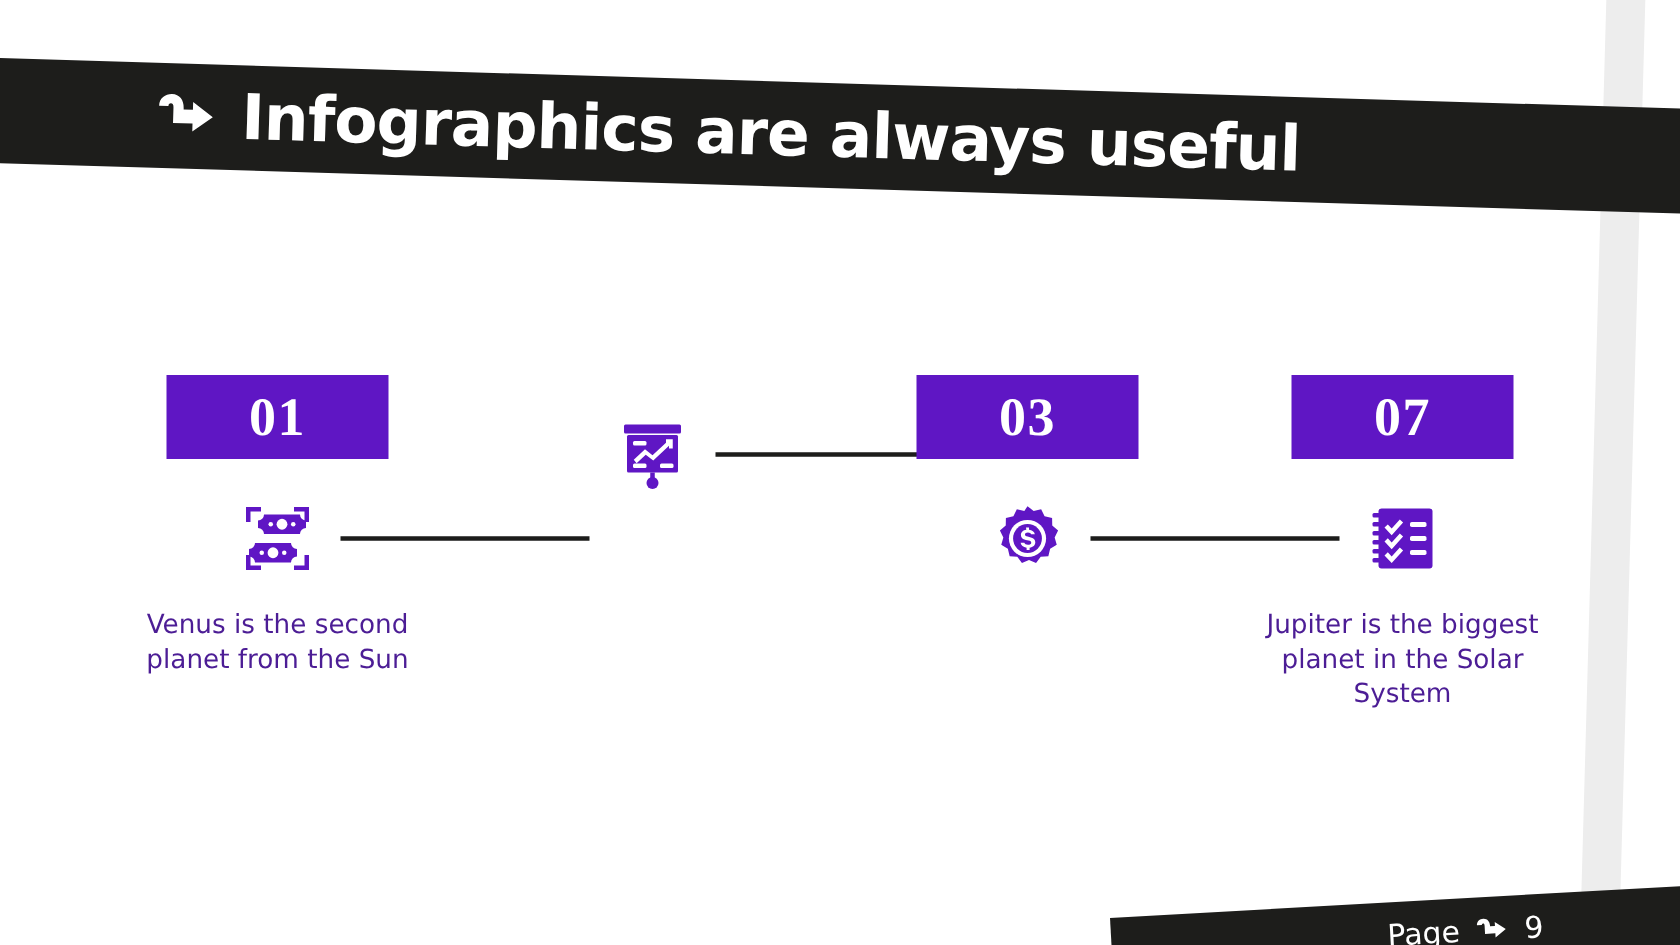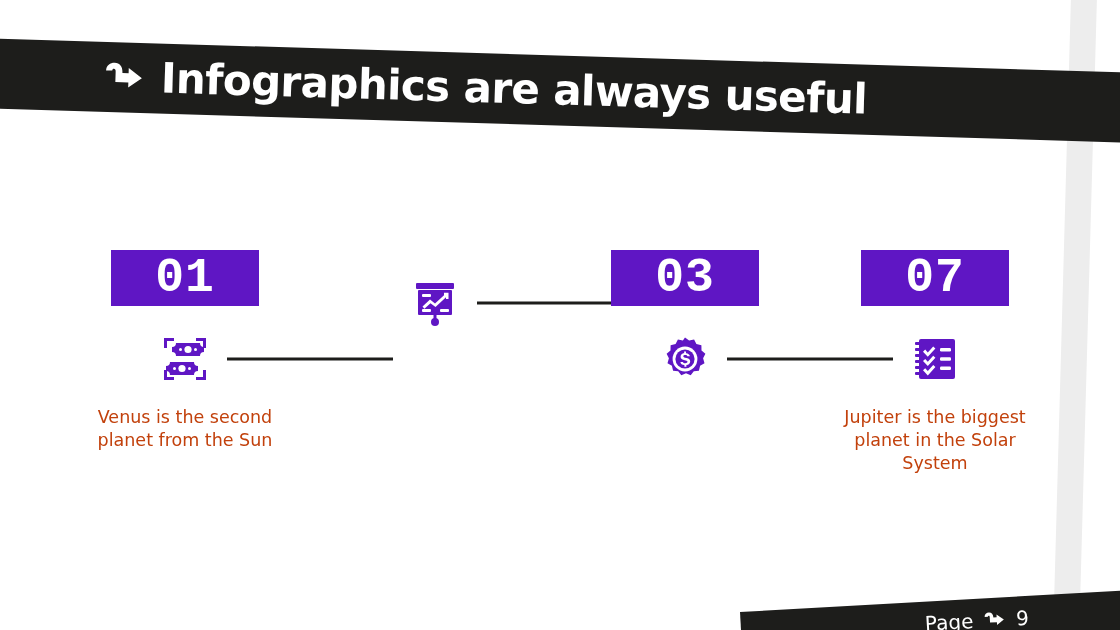--- a/index.html
+++ b/index.html
@@ -91,22 +91,22 @@
   .num-box {
     width: 148px;
     height: 56px;
     background: #5f16c4;
     display: flex;
     align-items: center;
     justify-content: center;
   }
   .num-box span {
     color: #ffffff;
-    font-family: Liberation Mono, monospace;
-    font-size: 48px;
+    font-family: Liberation Serif, serif;
+    font-size: 36px;
     font-weight: 700;
     letter-spacing: 1px;
     line-height: 1;
   }
 
   .icon-row {
     height: 62px;
     margin-top: 22px;
     display: flex;
     align-items: center;
@@ -127,21 +127,21 @@
     height: 3px;
     background: #1d1d1b;
     transform: translateY(-50%);
   }
   .col:last-child .connector { display: none; }
 
   .caption {
     margin-top: 16px;
     width: 205px;
     text-align: center;
-    color: #c2410c;
+    color: #4c1d95;
     font-family: "DejaVu Sans", sans-serif;
     font-size: 17.5px;
     line-height: 1.32;
   }
 
   
   .footer-band {
     position: absolute;
     left: 740px;
     top: 612px;

